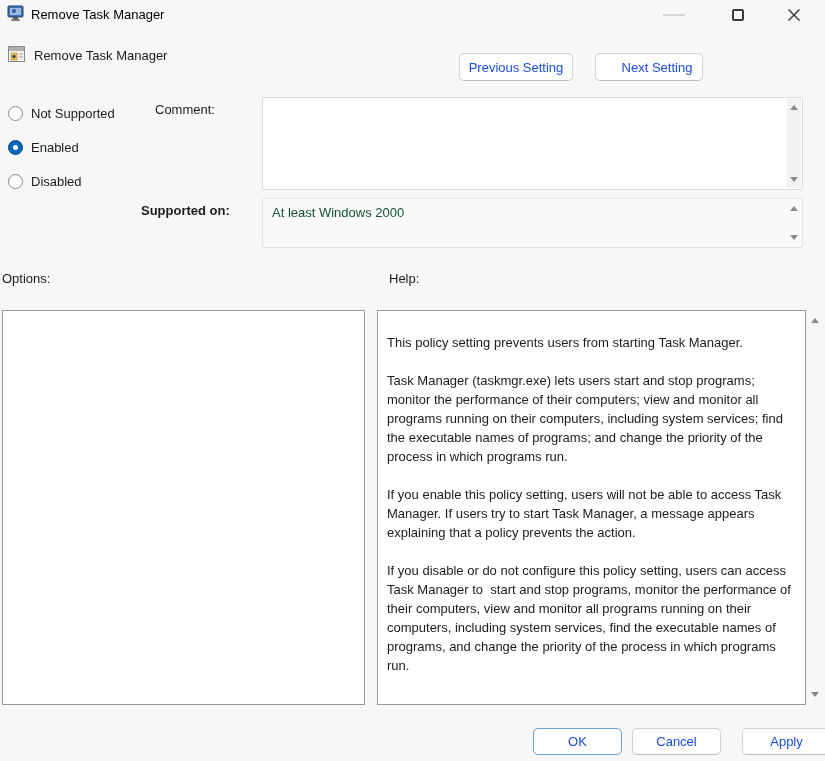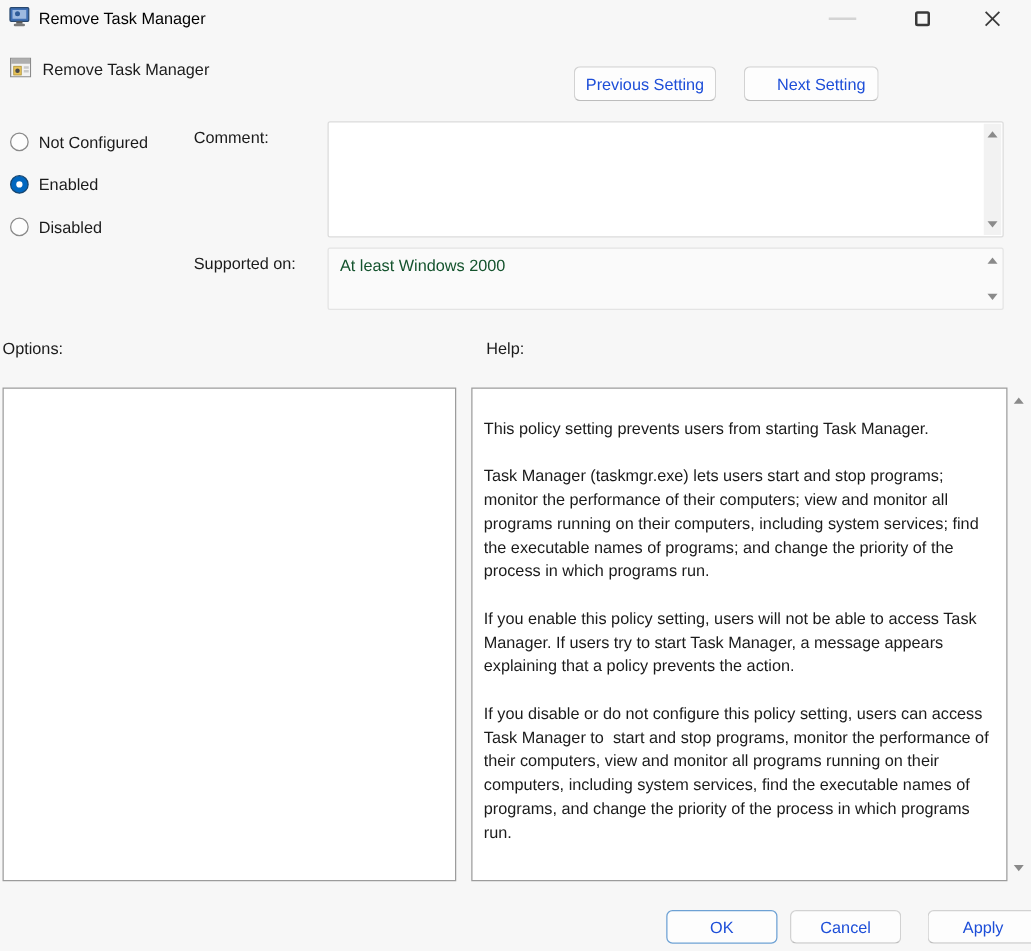--- a/index.html
+++ b/index.html
@@ -63,21 +63,21 @@
   .radio-circle.checked::after {
     content:""; position:absolute; left:50%; top:50%;
     width:5px; height:5px; margin:-2.5px 0 0 -2.5px;
     border-radius:50%; background:#ffffff;
   }
   .radio-label { font-size:13px; color:#1b1b1b; white-space:nowrap; }
 
   
   .field-label { position:absolute; font-size:13px; color:#1b1b1b;text-align:right; }
   .lbl-comment { left:155px; top:102px; }
-  .lbl-supported { left:155px; top:203px; }
+  .lbl-supported { left:141px; top:203px;font-weight:bold; }
   .lbl-options { left:2px; top:271px; }
   .lbl-help { left:378px; top:271px;margin-left:11px; }
 
   
   .comment-box {
     position:absolute; left:262px; top:97px; width:541px; height:93px;
     background:#ffffff; border:1px solid #dcdcdc; border-radius:2px;
   }
   .inner-scrollbar {
     position:absolute; right:1px; top:1px; bottom:1px; width:14px;
@@ -161,21 +161,21 @@
     <rect x="11" y="7" width="4" height="2" fill="#c9c9c9"></rect>
     <rect x="11" y="10" width="4" height="2" fill="#c9c9c9"></rect>
   </svg>
   <span class="setting-name">Remove Task Manager</span>
 
   <div class="btn btn-prev">Previous Setting</div>
   <div class="btn btn-next">Next Setting</div>
 
   <div class="radio-row r1">
     <span class="radio-circle"></span>
-    <span class="radio-label">Not Configured</span>
+    <span class="radio-label">Not Supported</span>
   </div>
   <div class="radio-row r2">
     <span class="radio-circle checked"></span>
     <span class="radio-label">Enabled</span>
   </div>
   <div class="radio-row r3">
     <span class="radio-circle"></span>
     <span class="radio-label">Disabled</span>
   </div>
 

